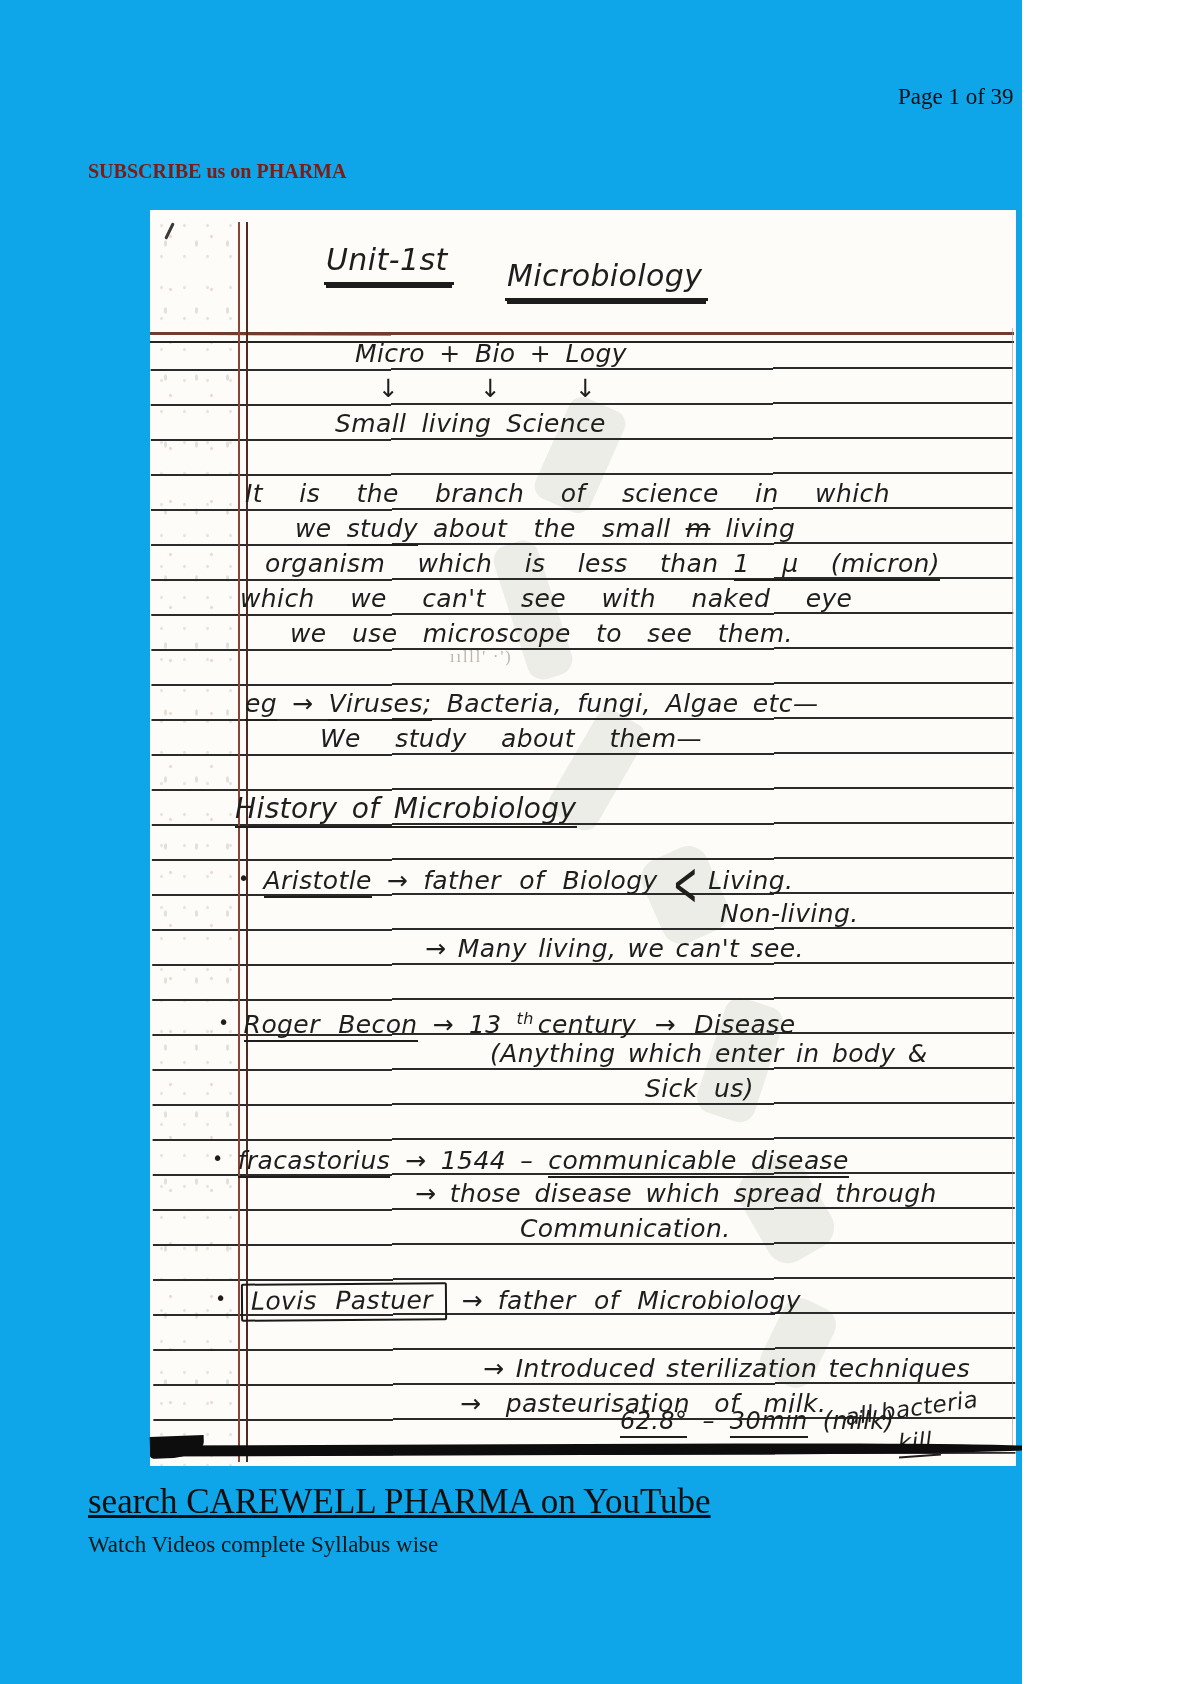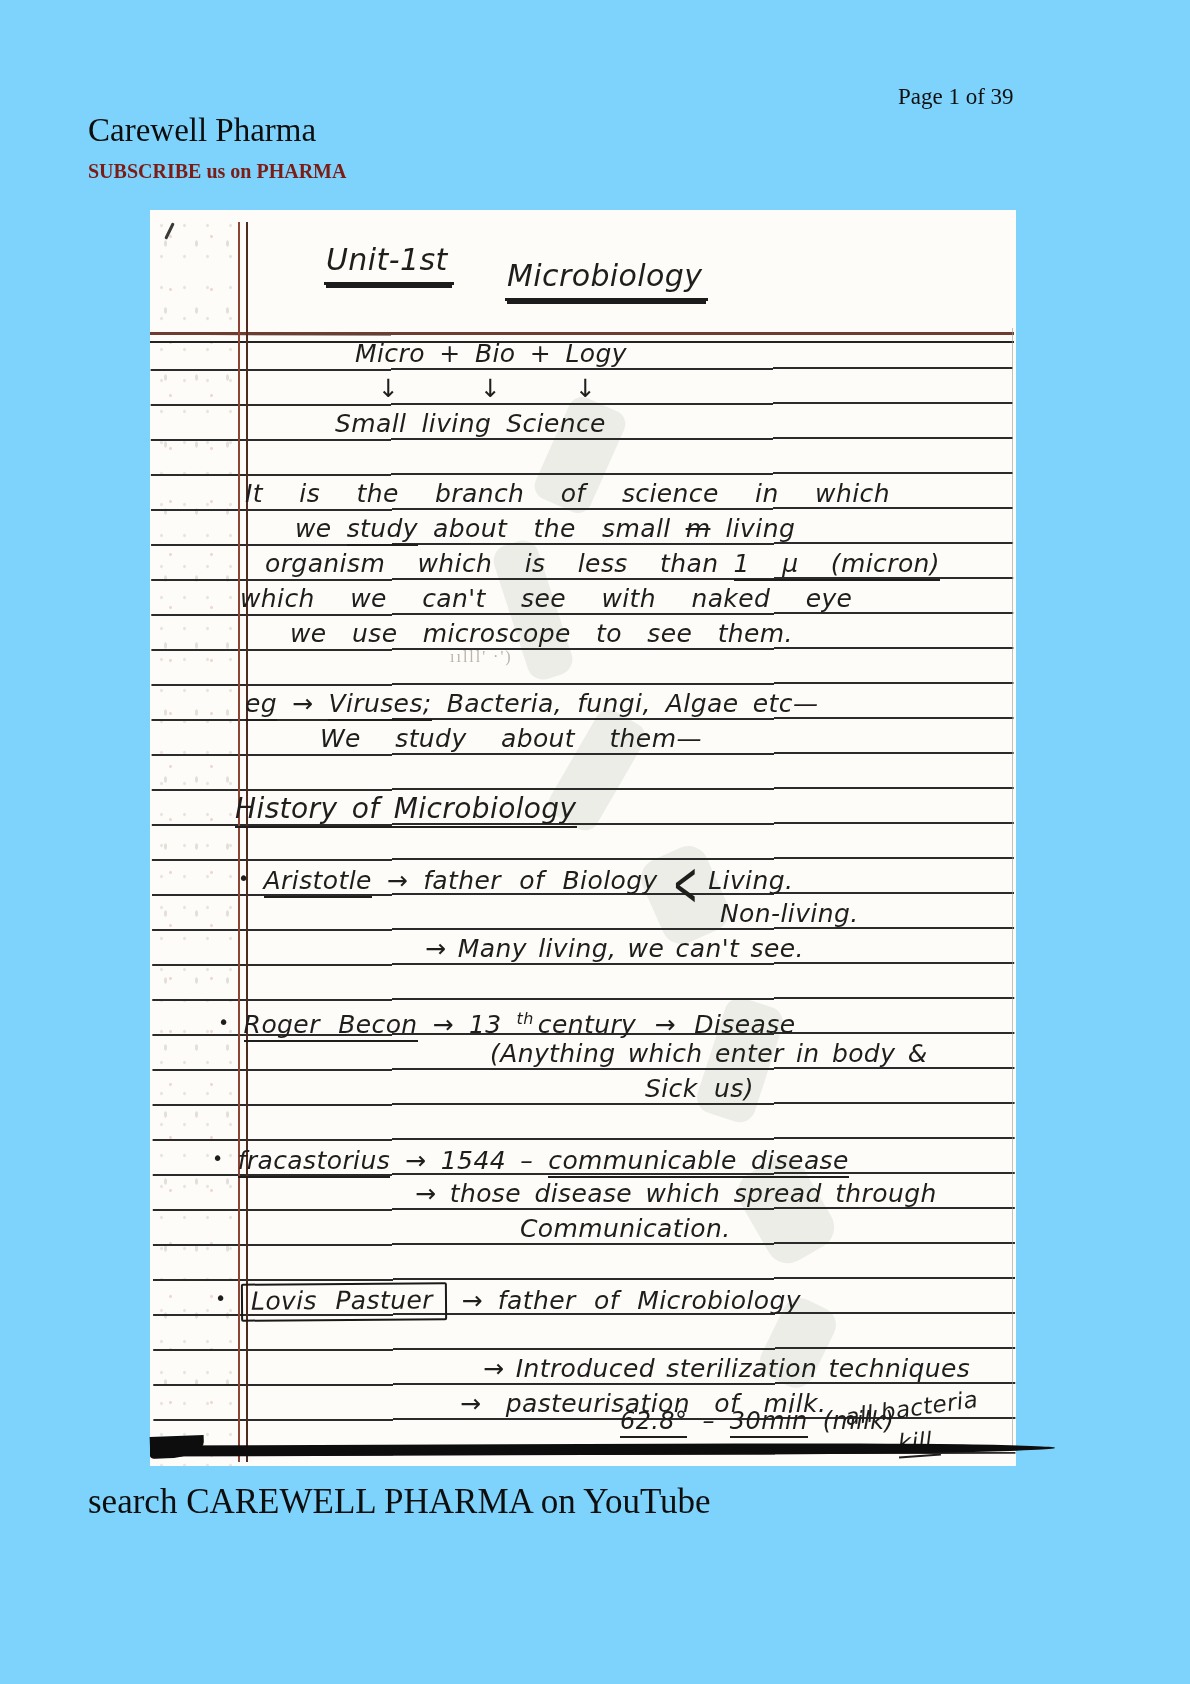--- a/index.html
+++ b/index.html
@@ -1,23 +1,23 @@
 <!DOCTYPE html>
 <html><head>
 <meta charset="utf-8">
 <style>
   html,body{margin:0;padding:0;background:#ffffff;}
-  .page{position:relative;width:1190px;height:1684px;background:#7dd3fc;overflow:hidden;
+  .page{position:relative;width:1022px;height:1684px;background:#0ea5e9;overflow:hidden;
         font-family:"Liberation Serif",serif;color:#141414;}
 
   
   .page-num{position:absolute;left:898px;top:84px;font-size:23px;color:#101010;}
   .brand{position:absolute;left:88px;top:112px;font-size:33px;color:#0e0e0e;}
   .subtitle{position:absolute;left:88px;top:160px;font-size:20px;font-weight:bold;color:#7b1c15;}
-  .footer-1{position:absolute;left:88px;top:1482px;font-size:35px;color:#0e0e0e;}
+  .footer-1{position:absolute;left:88px;top:1482px;font-size:35px;color:#0e0e0e;text-decoration:underline;}
   .footer-2{position:absolute;left:88px;top:1532px;font-size:23px;color:#161616;}
 
   
   .notebook{position:absolute;left:150px;top:210px;width:866px;height:1256px;
             background:#fdfcf9;}
   .speckles{position:absolute;left:0;top:0;bottom:0;width:86px;opacity:.55;
             background-image:radial-gradient(#d9d1c7 1px,transparent 1.6px),
                              radial-gradient(#e6bab1 1px,transparent 1.6px),
                              radial-gradient(#cfcac2 1.2px,transparent 1.8px);
             background-size:23px 31px,41px 53px,31px 67px;}
@@ -55,21 +55,20 @@
   .box{display:inline-block;border:2.5px solid #1a1a1a;border-radius:2px;
        padding:0 12px 3px 8px;transform:rotate(-0.4deg);}
   .scribble{position:absolute;color:#b9b4ac;font-size:16px;letter-spacing:2px;}
 </style>
 </head>
 <body>
 
 <div class="page">
 
   <div class="page-num">Page 1 of 39</div>
-  <div class="brand">Carewell Pharma</div>
   <div class="subtitle">SUBSCRIBE us on PHARMA</div>
 
   <div class="notebook">
     <div class="speckles"></div>
 
     <div class="wm" style="left:400px;top:190px;width:60px;height:110px;border-radius:14px;transform:rotate(24deg);"></div>
     <div class="wm" style="left:360px;top:330px;width:46px;height:140px;border-radius:16px;transform:rotate(-18deg);"></div>
     <div class="wm" style="left:420px;top:500px;width:54px;height:120px;border-radius:14px;transform:rotate(30deg);"></div>
     <div class="wm" style="left:500px;top:640px;width:70px;height:90px;border-radius:20px;transform:rotate(-24deg);"></div>
     <div class="wm" style="left:560px;top:790px;width:60px;height:120px;border-radius:16px;transform:rotate(18deg);"></div>
@@ -120,13 +119,14 @@
         <div class="hw hw-row" style="left: 748px; top: 1216px; font-size: 23px; transform: rotate(-4deg);"><span class="seg u">kill.</span></div>
       </div>
 
     <div class="scribble" style="left:300px;top:438px;">ıılll' ·')</div>
 
     <div class="band"></div>
     <div class="band-corner"></div>
   </div>
 
   <div class="footer-1">search CAREWELL PHARMA on YouTube</div>
+  <div class="footer-2">Watch Videos complete Syllabus wise</div>
 </div>
 
 </body></html>

